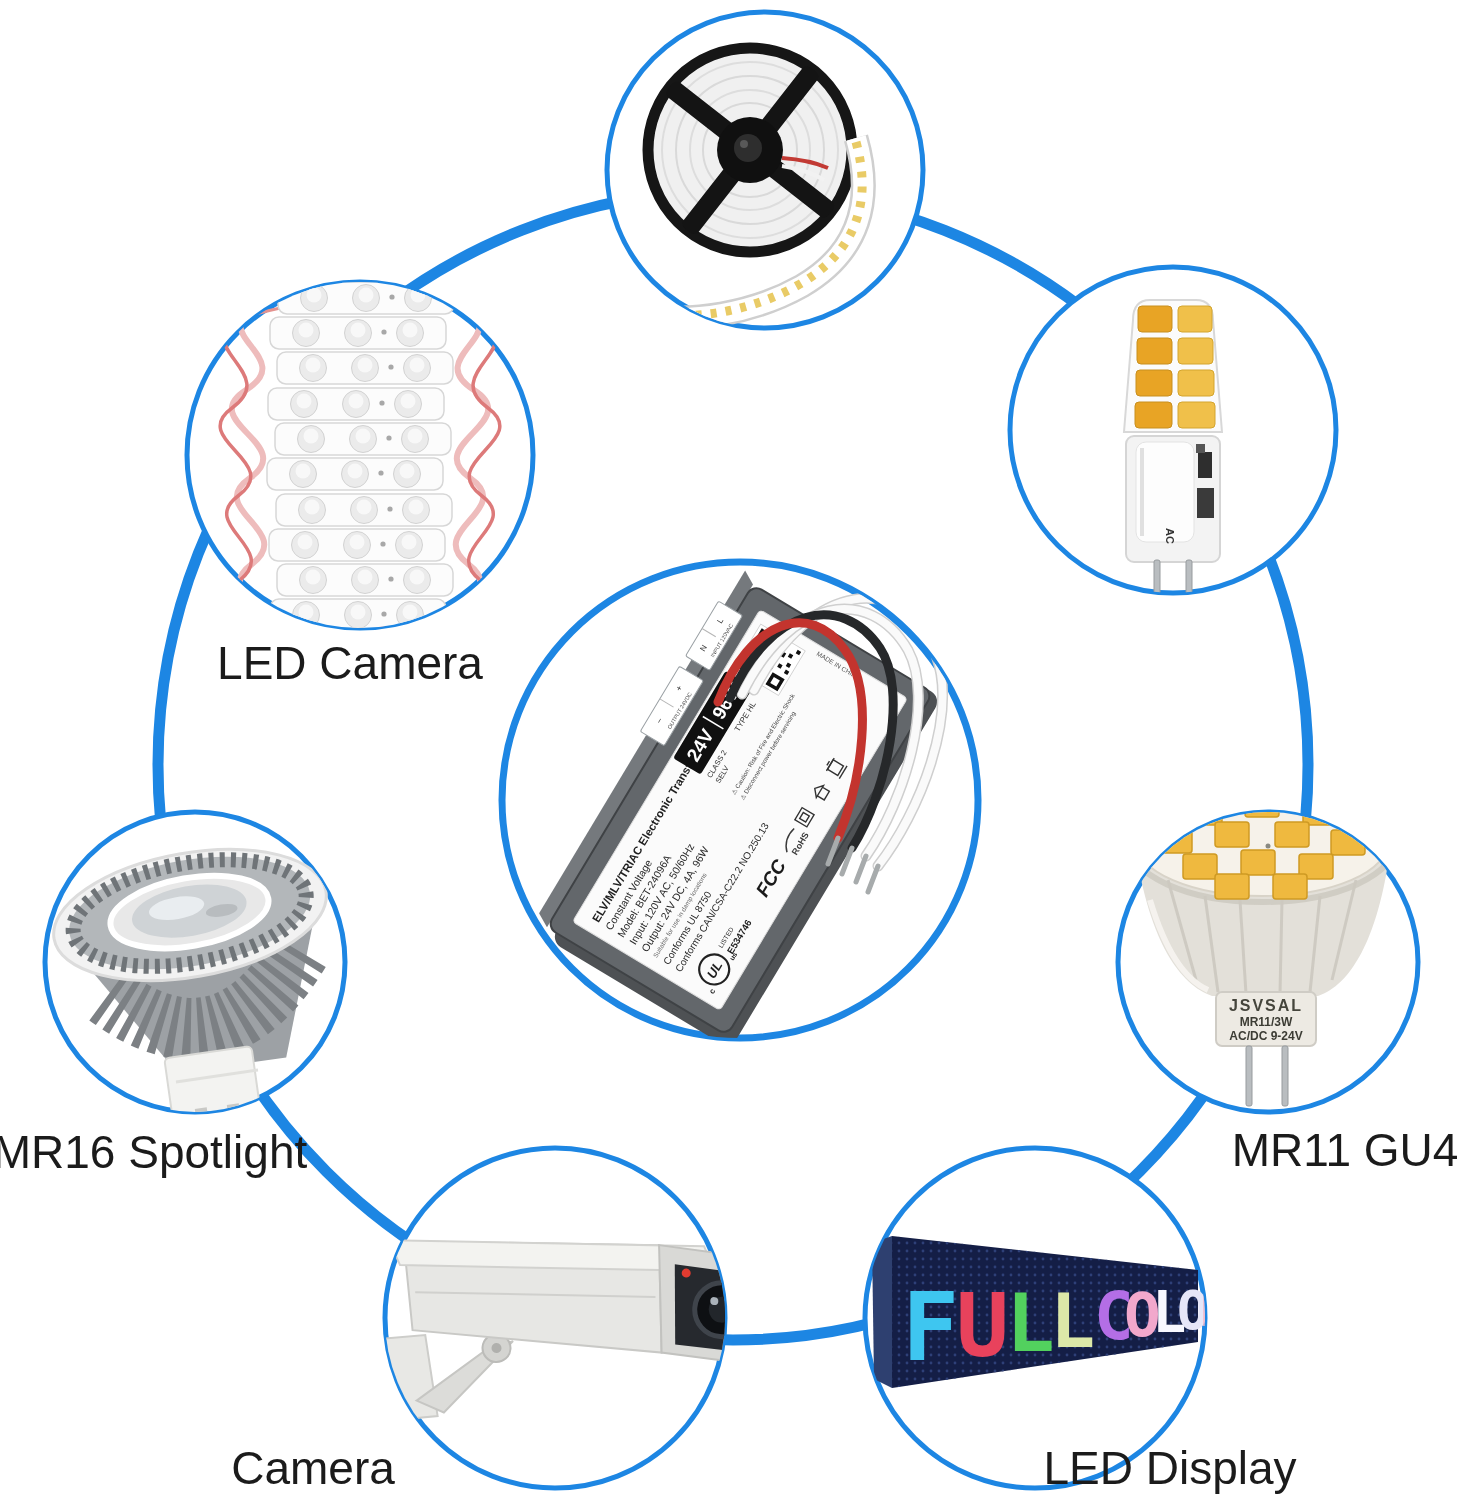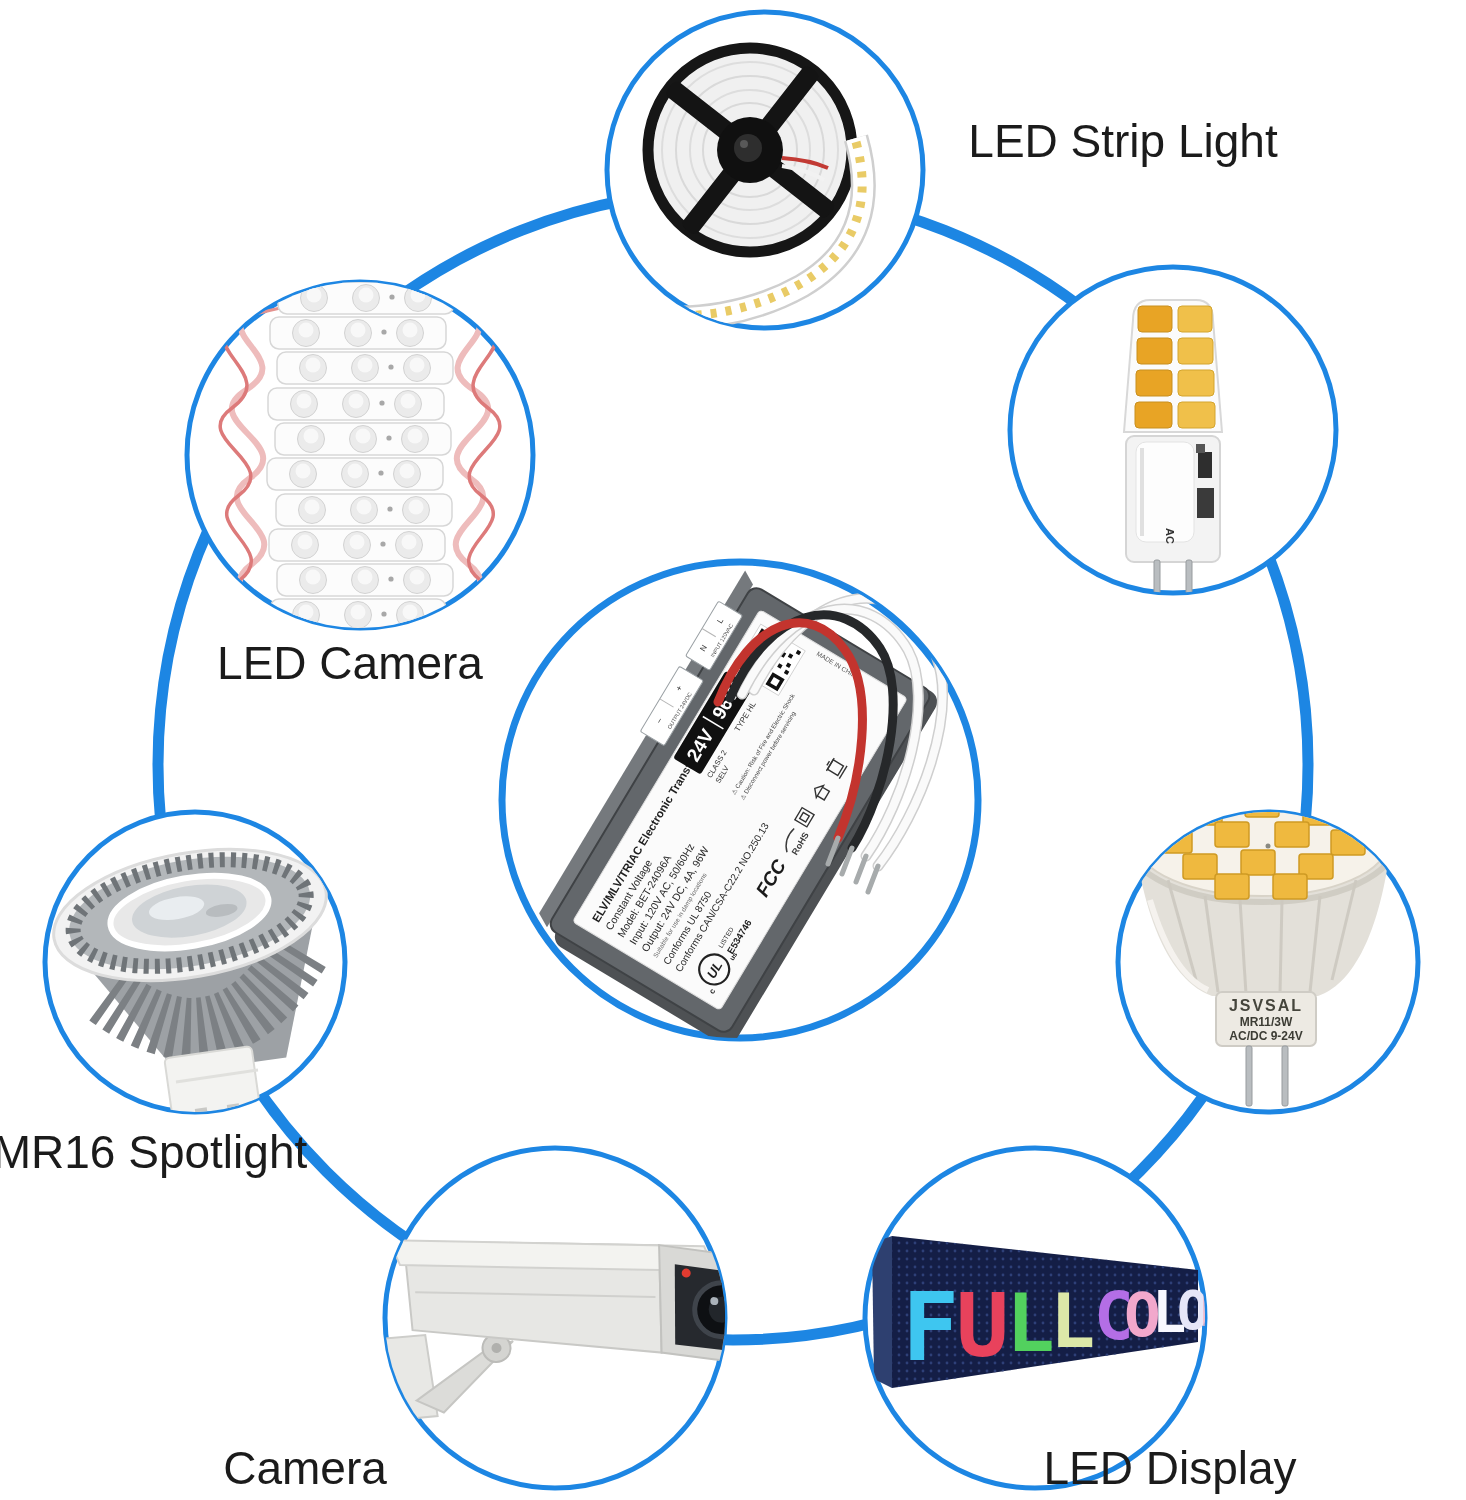--- a/index.html
+++ b/index.html
@@ -325,19 +325,19 @@
         <line x1="852" y1="848" x2="842" y2="874" stroke="#a7abac" stroke-width="5"></line>
       </g>
       <g>
         <path d="M 718 702 C 750 620 810 600 845 650 C 875 692 862 780 838 838" stroke="#c3342e" stroke-width="9"></path>
         <line x1="838" y1="838" x2="828" y2="864" stroke="#a7abac" stroke-width="5"></line>
       </g>
     </g>
   </g>
 </svg>
 
-<div class="label" style="left:1123px;top:141px">LED Strip Light</div>
 <div class="label" style="left:350px;top:663px">LED Camera</div>
 <div class="label" style="left:150px;top:1152px">MR16 Spotlight</div>
-<div class="label" style="left:305px;top:1468px">Camera</div>
+<div class="label" style="left:1345px;top:1150px">MR11 GU4</div>
+<div class="label" style="left:313px;top:1468px">Camera</div>
 <div class="label" style="left:1170px;top:1468px">LED Display</div>
 
 </div>
 
 </body></html>

